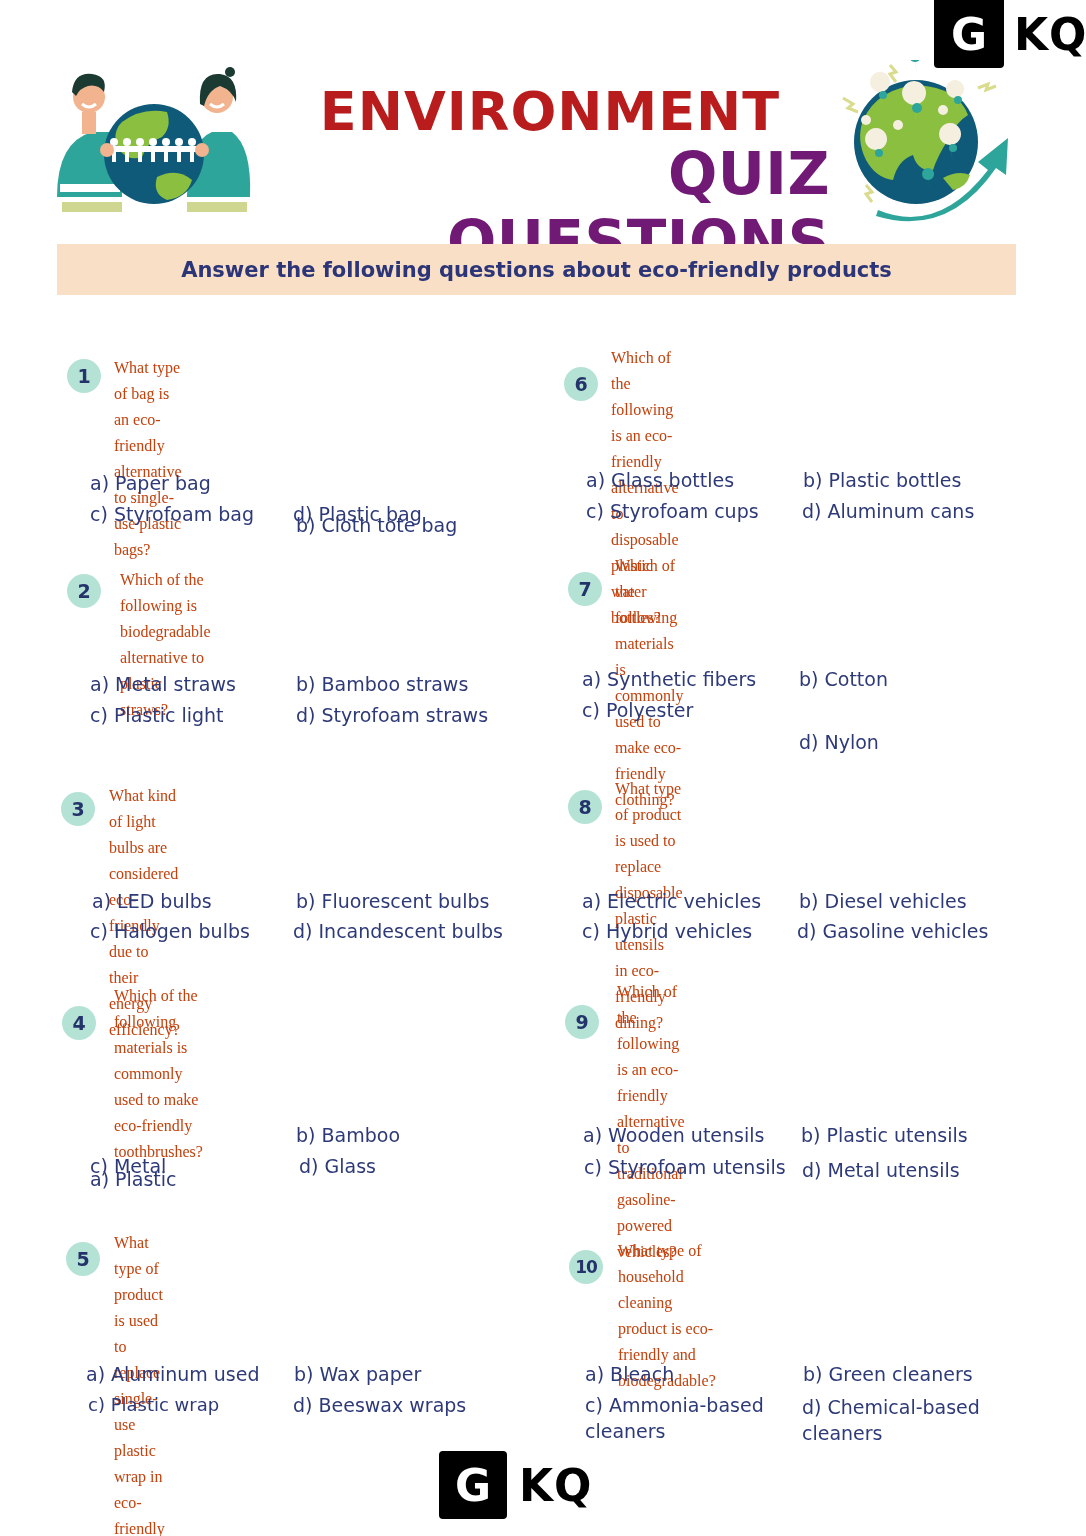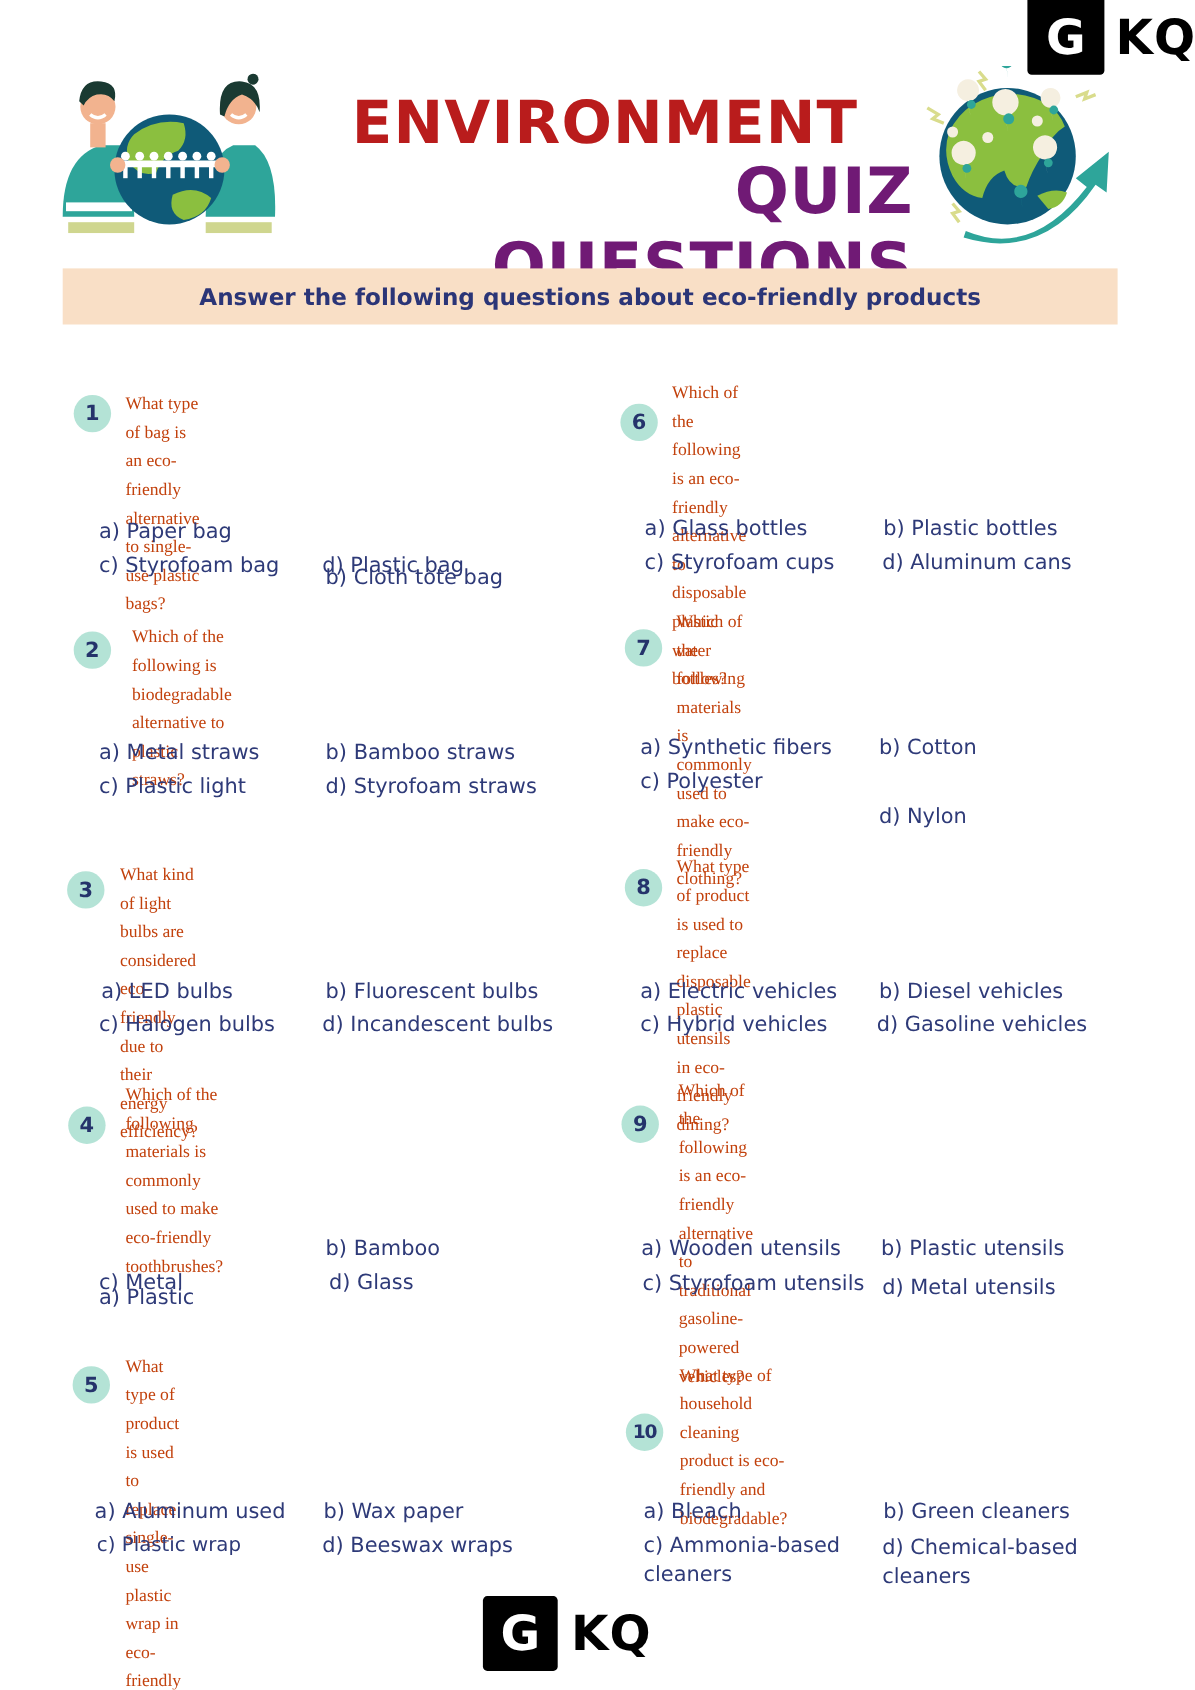--- a/index.html
+++ b/index.html
@@ -212,21 +212,21 @@
   <div class="text" style="left:617px;top:979px;">Which of the following is an eco-
 friendly alternative to traditional
 gasoline-powered vehicles?</div>
 </div>
 <div class="opt" style="left:583px;top:1122px;">a) Wooden utensils</div>
 <div class="opt" style="left:801px;top:1122px;">b) Plastic utensils</div>
 <div class="opt" style="left:584px;top:1154px;">c) Styrofoam utensils</div>
 <div class="opt" style="left:802px;top:1157px;">d) Metal utensils</div>
 
 <div class="q" style="left:0;top:0;">
-  <div class="badge two" style="left:569px;top:1250px;margin-top:35px;">10</div>
+  <div class="badge two" style="left:569px;top:1250px;">10</div>
   <div class="text" style="left:618px;top:1238px;">What type of household cleaning
 product is eco-friendly and
 biodegradable?</div>
 </div>
 <div class="opt" style="left:585px;top:1361px;">a) Bleach</div>
 <div class="opt" style="left:803px;top:1361px;">b) Green cleaners</div>
 <div class="opt" style="left:585px;top:1392px;">c) Ammonia-based
 cleaners</div>
 <div class="opt" style="left:802px;top:1394px;">d) Chemical-based
 cleaners</div>

